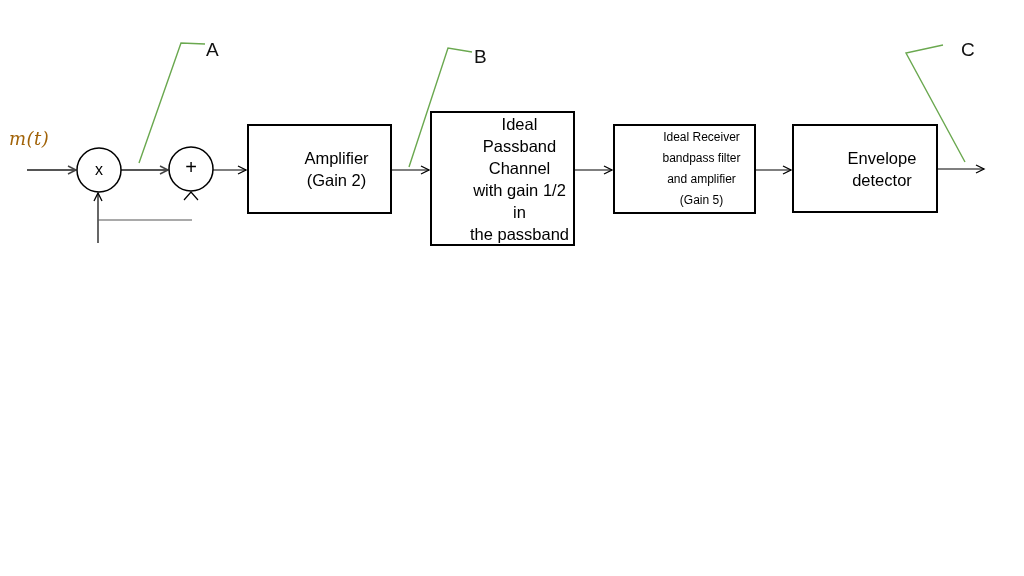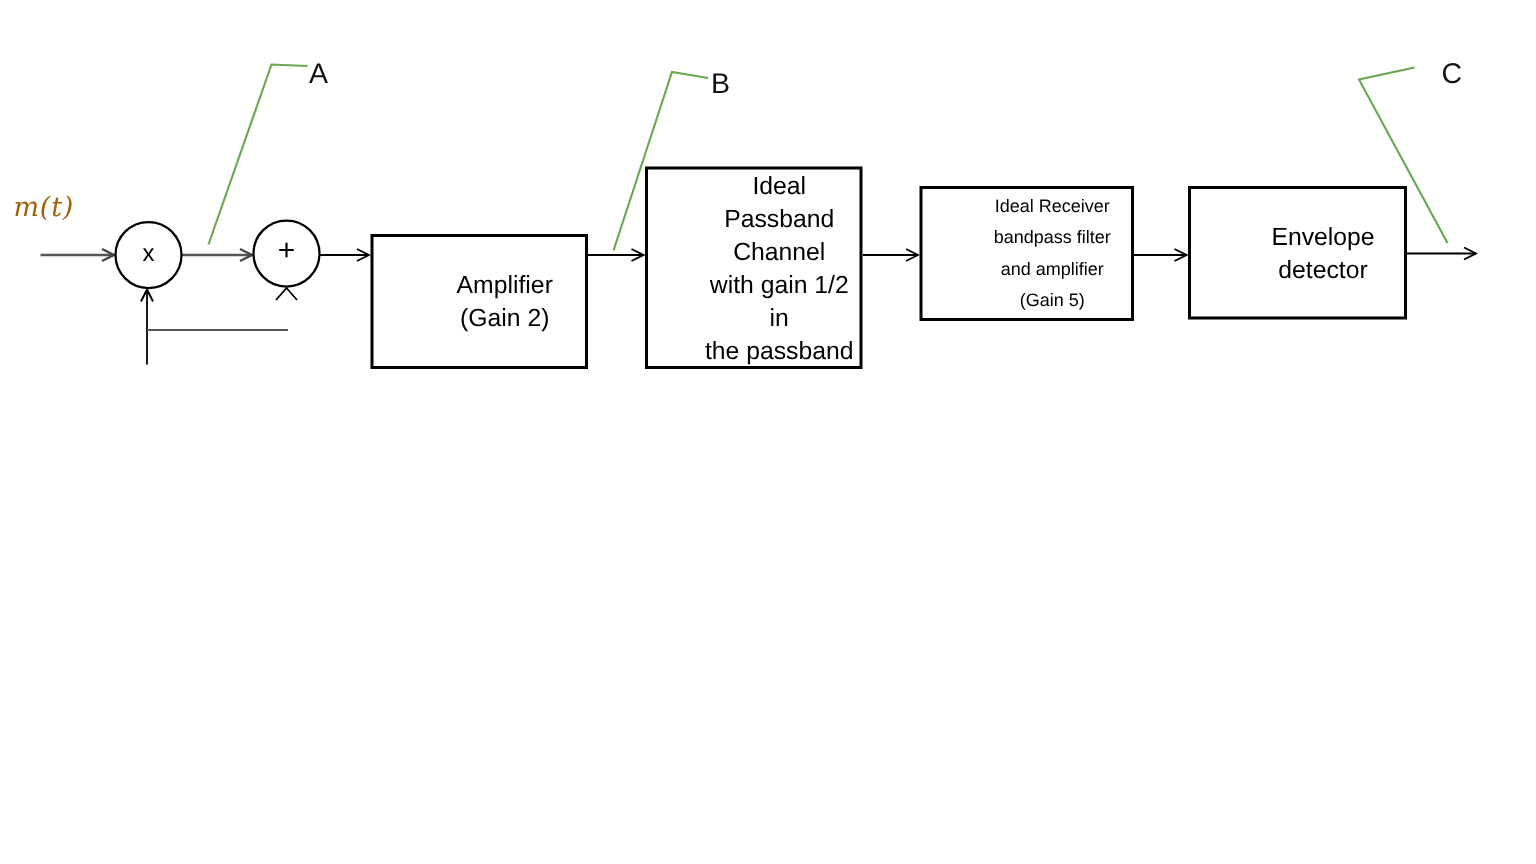--- a/index.html
+++ b/index.html
@@ -9,21 +9,21 @@
   }
   svg.layer { position:absolute; left:0; top:0; width:1024px; height:576px; }
 
   .block {
     position:absolute; box-sizing:border-box;
     border:2px solid #000; background:#fff;
     display:flex; align-items:center; justify-content:center;
     text-align:center; white-space:pre-line;
     font-size:16.5px; line-height:22px; color:#000;padding-left:34px;
   }
-  #block-amplifier { left:247px; top:124px; width:145px; height:90px;margin-top:32px; }
+  #block-amplifier { left:247px; top:124px; width:145px; height:90px; }
   #block-channel   { left:430px; top:111px; width:145px; height:135px; }
   #block-receiver  { left:613px; top:124px; width:143px; height:90px; font-size:12px; line-height:21px; }
   #block-envelope  { left:792px; top:124px; width:146px; height:89px; }
 
   .node-symbol {
     position:absolute; width:30px; text-align:center; color:#000;
     font-size:16px; line-height:22px;
   }
   #multiplier-symbol { left:84px;  top:159px; }
   #summer-symbol     { left:176px; top:156px; font-size:20px; }

